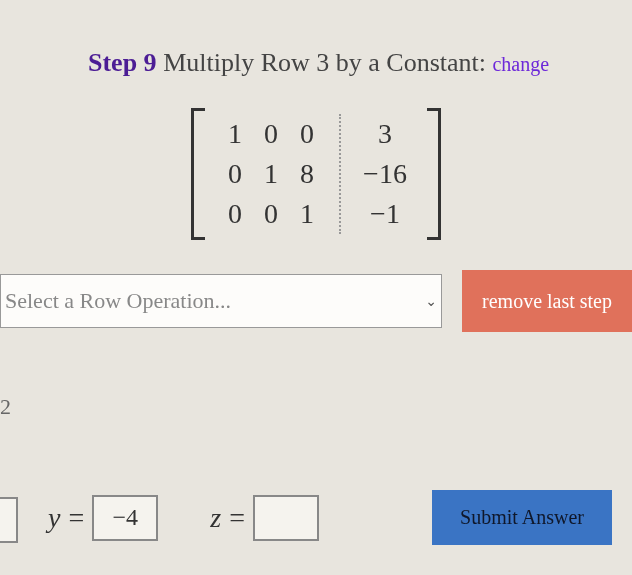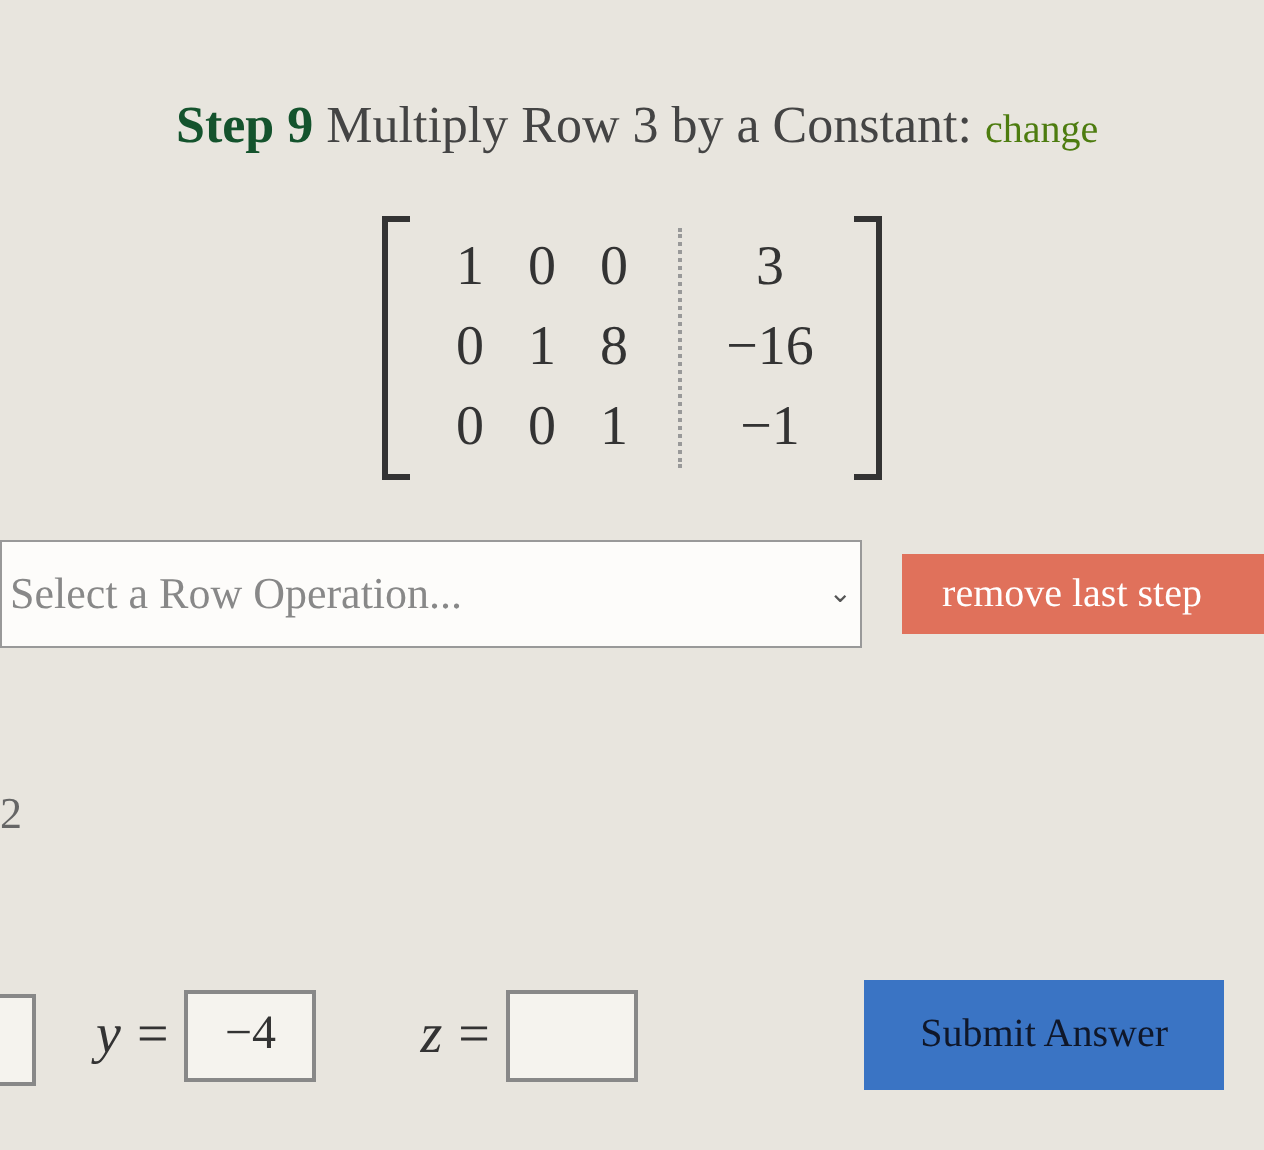--- a/index.html
+++ b/index.html
@@ -16,25 +16,25 @@
       overflow: hidden;
       position: relative;
     }
     .step-header {
       padding: 48px 10px 20px 88px;
       font-size: 26px;
       color: #444;
     }
     .step-bold {
       font-weight: bold;
-      color: #14532d;
+      color: #4c1d95;
     }
     .change-link {
       font-size: 20px;
-      color: #4d7c0f;
+      color: #6d28d9;
     }
     .matrix-container {
       display: flex;
       justify-content: center;
       align-items: center;
       margin: 10px 0 30px 0;
     }
     .matrix {
       display: flex;
       align-items: stretch;
@@ -104,22 +104,22 @@
       flex: 1;
     }
     .chevron {
       font-size: 14px;
       color: #555;
     }
     .remove-btn {
       background: #e0715b;
       color: #fff;
       border: none;
-      height: 40px;
-      padding: 0 31px 0 20px;
+      height: 62px;
+      padding: 0 20px 0 20px;
       font-size: 20px;
       font-family: Georgia, serif;
       cursor: pointer;
       white-space: nowrap;
     }
     .answer-row {
       position: absolute;
       bottom: 30px;
       left: 0;
       right: 0;

